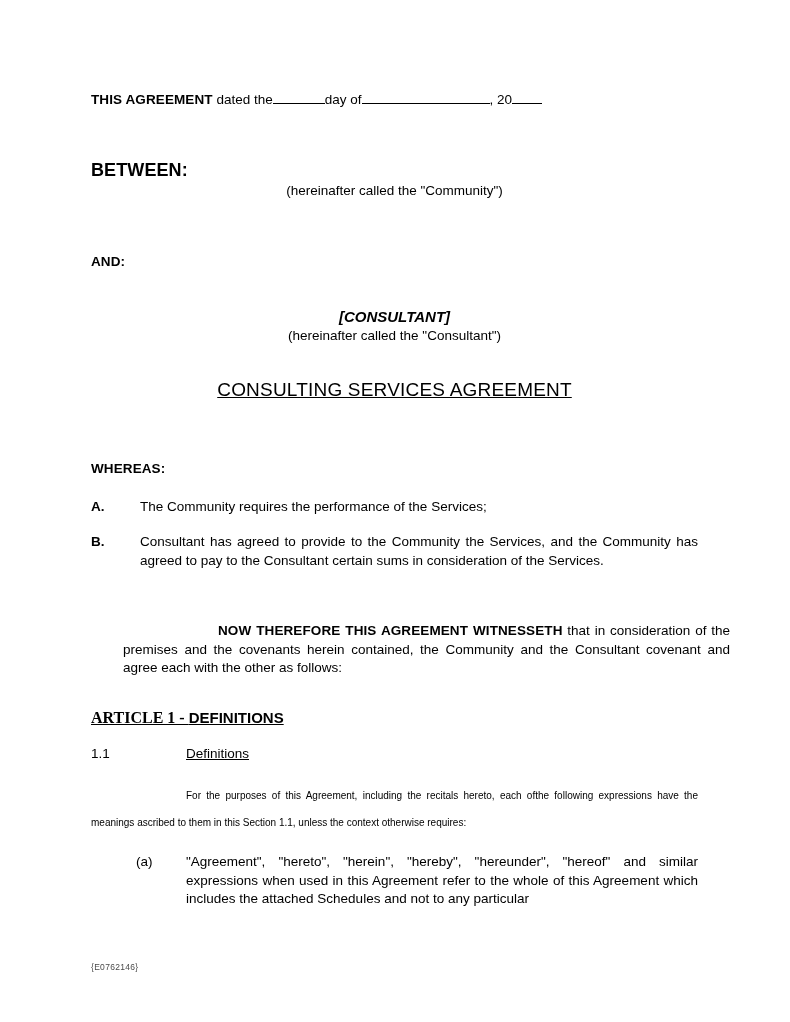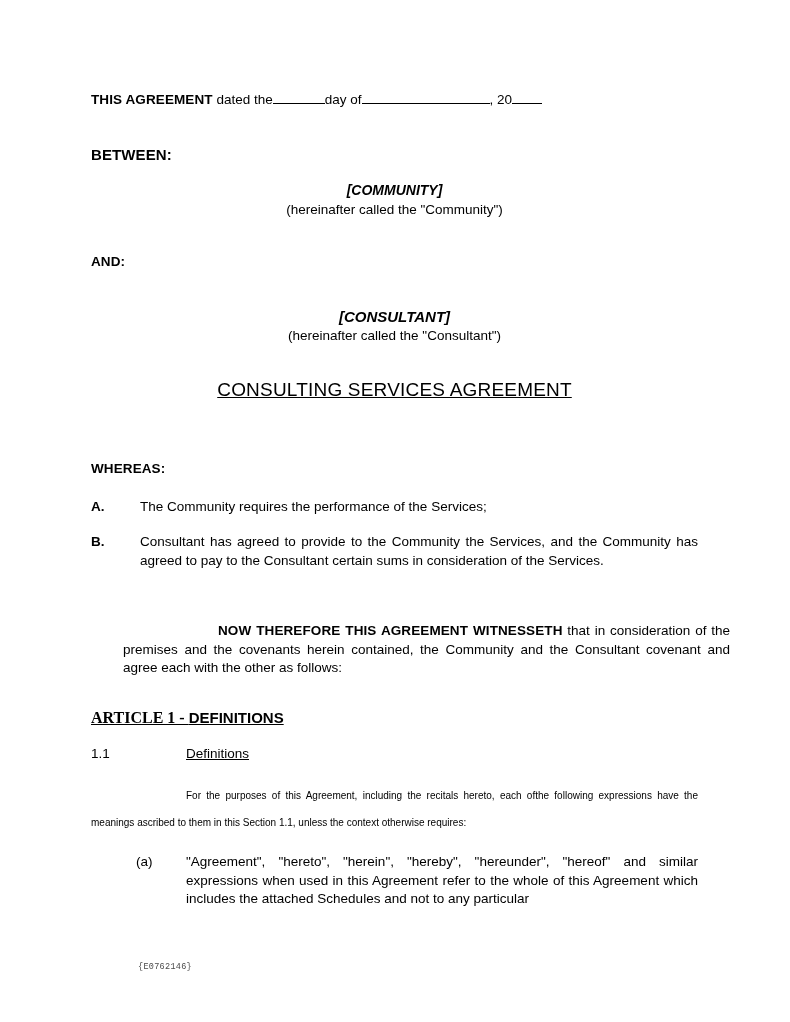--- a/index.html
+++ b/index.html
@@ -46,21 +46,21 @@
     border-bottom: 1.6px solid #000;
     vertical-align: baseline;
     height: 11px;
     margin: 0 0px;
   }
   .blank-sm { width: 52px; }
   .blank-md { width: 128px; }
   .blank-xs { width: 30px; }
 
   
-  .between-label { position: absolute; left: 0; top: 146px; font-size: 15px; }
+  .between-label { position: absolute; left: 0; top: 160px; font-size: 18px; }
   .and-label     { position: absolute; left: 0; top: 254px; font-size: 13.5px; }
 
   .party-community { position: absolute; left: 0; top: 181px; width: 607px; }
   .party-consultant { position: absolute; left: 0; top: 307px; width: 607px; }
   .party-name {
     font-size: 14px;
     font-weight: bold;
     font-style: italic;
     line-height: 19px;
   }
@@ -174,41 +174,39 @@
   .clause .body {
     margin-left: 95px;
     text-align: justify;
     text-justify: inter-word;
   }
 
   .footer-code {
     position: absolute;
     left: 0;
     top: 962px;
-    font-family: Liberation Mono, monospace;
+    font-family: Liberation Sans, sans-serif;
     font-size: 8.5px;
     color: #4a4a4a;
     letter-spacing: 0.3px;
-    margin-left: 47px;
   }
 </style>
 </head>
 <body>
 
 <div class="page">
   <div class="content">
 
     <div class="date-line">
       <span class="smallcaps">THIS AGREEMENT</span><span> dated the</span><span class="blank blank-sm"></span><span>day of</span><span class="blank blank-md"></span><span>, 20</span><span class="blank blank-xs"></span>
     </div>
 
     <div class="between-label smallcaps">BETWEEN:</div>
 
     <div class="party-community center">
-      <div class="party-name">[COMMUNITY]</div>
       <div class="party-sub">(hereinafter called the "Community")</div>
     </div>
 
     <div class="and-label smallcaps">AND:</div>
 
     <div class="party-consultant center">
       <div class="party-name sc">[CONSULTANT]</div>
       <div class="party-sub">(hereinafter called the "Consultant")</div>
     </div>
 

